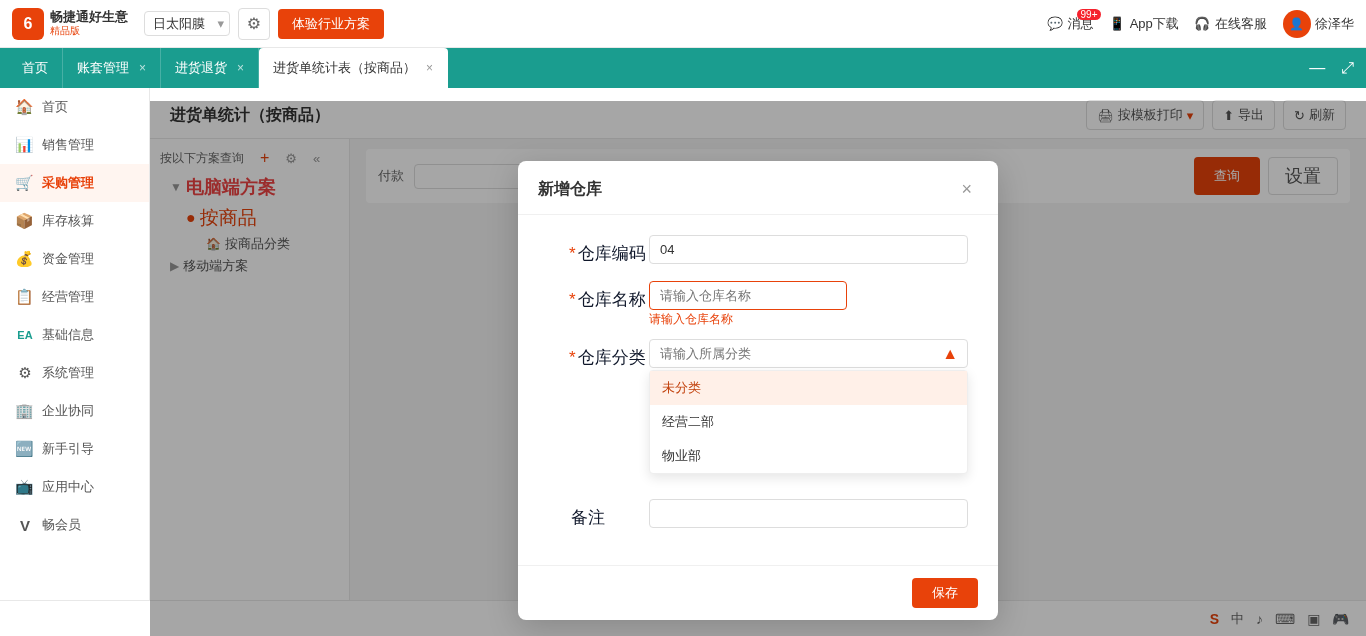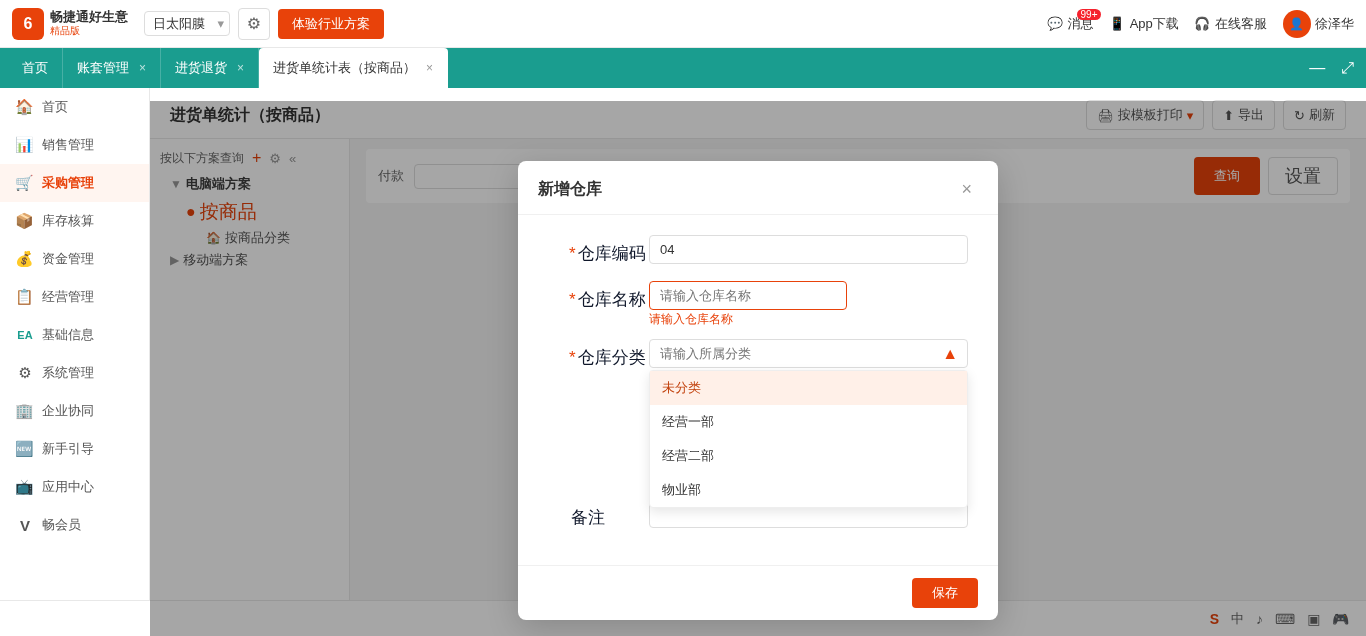--- a/index.html
+++ b/index.html
@@ -210,30 +210,30 @@
         <div class="action-btn">
           <span>↻</span>
           <span>刷新</span>
         </div>
       </div>
     </div>
 
     <div style="display:flex;height:calc(100% - 52px);overflow:hidden;">
 
       <div style="width:200px;background:#fff;border-right:1px solid #e8e8e8;padding:10px;flex-shrink:0;">
-        <div style="display:flex;align-items:center;gap:8px;margin-bottom:8px;">
+        <div style="display:flex;align-items:center;gap:16px;margin-bottom:8px;">
           <span style="font-size:12px;color:#666;">按以下方案查询</span>
           <span style="color:#e8420a;cursor:pointer;font-size:16px;">+</span>
           <span style="color:#999;cursor:pointer;">⚙</span>
           <span style="color:#999;cursor:pointer;">«</span>
         </div>
         <div class="scheme-tree">
           <div style="display:flex;align-items:center;gap:4px;margin-bottom:6px;cursor:pointer;">
             <span style="color:#999;font-size:12px;">▼</span>
-            <span style="font-size:13px;font-weight:bold;color:#404040;">电脑端方案</span>
+            <span style="font-size:18px;font-weight:bold;color:#ef4444;">电脑端方案</span>
           </div>
           <div style="padding-left:16px;">
             <div style="display:flex;align-items:center;gap:4px;margin-bottom:4px;cursor:pointer;">
               <span style="color:#e8420a;font-size:16px;">●</span>
               <span style="color:#e8420a;font-size:19px;">按商品</span>
             </div>
             <div style="display:flex;align-items:center;gap:4px;margin-bottom:4px;padding-left:20px;cursor:pointer;">
               <span style="color:#999;font-size:12px;">🏠</span>
               <span style="font-size:13px;color:#555;">按商品分类</span>
             </div>
@@ -315,21 +315,20 @@
           </div>
 
           <div class="form-row" style="position:relative;">
             <label class="form-label">仓库分类</label>
             <div class="form-select-wrap">
               <input type="text" class="form-select-input" placeholder="请输入所属分类" style="">
               <span class="form-select-arrow">▲</span>
               
               <div class="dropdown">
                 <div class="dropdown-item selected">未分类</div>
-                <div class="dropdown-item">经营一部</div>
                 <div class="dropdown-item">经营二部</div>
                 <div class="dropdown-item">物业部</div>
               </div>
             </div>
           </div>
 
           <div class="form-row" style="margin-top:130px;">
             <label class="form-label optional">备注</label>
             <input type="text" class="form-input" placeholder="" style="">
           </div>

